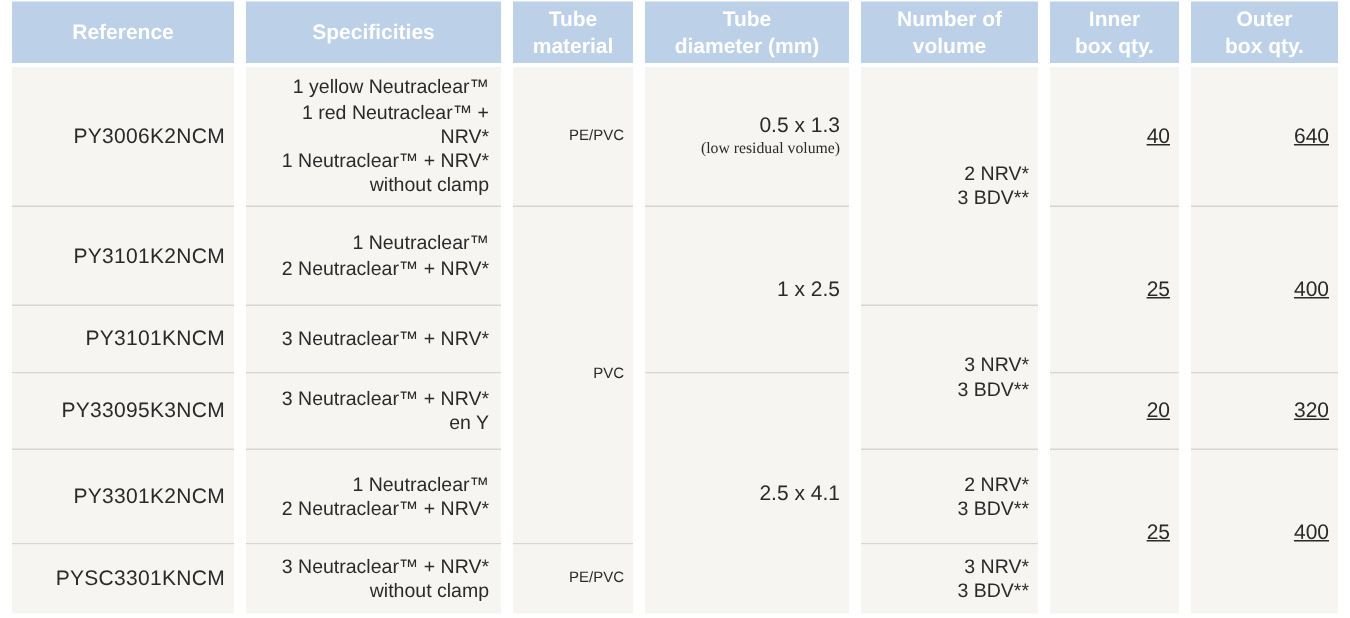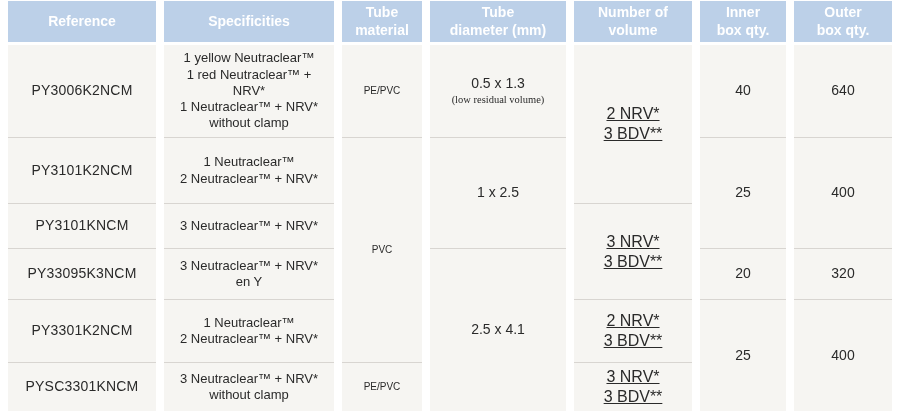--- a/index.html
+++ b/index.html
@@ -39,42 +39,41 @@
     line-height: 1.22;
     text-align: center;
     vertical-align: middle;
     white-space: pre-line;
     height: 44px;
     padding: 2px 4px;
     border-bottom: 3px solid var(--page-bg);
   }
   td {
     background: var(--row-bg);
-    text-align: center;
+    text-align: right;
     vertical-align: middle;
     border-bottom: 1px solid var(--divider);
     padding: 4px 6px;
     font-size: 14px;
     line-height: 1.25;
   }
   td.nb { border-bottom: none; }
   td.spec {
     font-size: 13px;
     white-space: pre-line;
     padding: 4px 8px;
   }
   td.valves {
-    font-size: 16px;
+    font-size: 13px;
     white-space: pre-line;
-    text-decoration: underline;
   }
   td.ref { font-size: 14px; letter-spacing: 0.2px; }
   td.mat { font-size: 10px; }
   td.dia { font-size: 14px; }
-  td.qty { font-size: 14px; }
+  td.qty { font-size: 14px; text-decoration: underline; }
   .dia-note {
     font-size: 10.5px;
     line-height: 1.2;
     margin-top: 1px;
     font-family: Liberation Serif, serif;
   }
   tr.r1 { height: 93px; }
   tr.r2 { height: 66px; }
   tr.r3 { height: 45px; }
   tr.r4 { height: 51px; }

